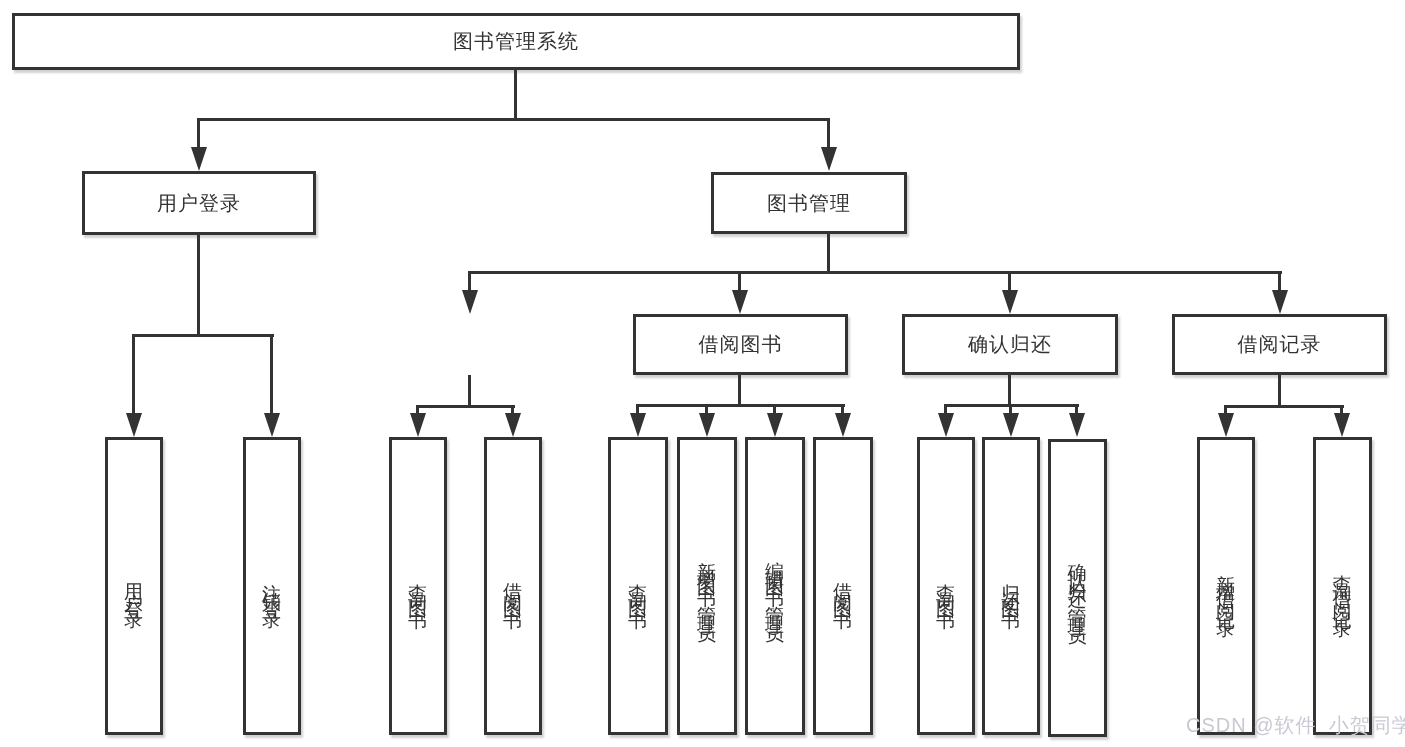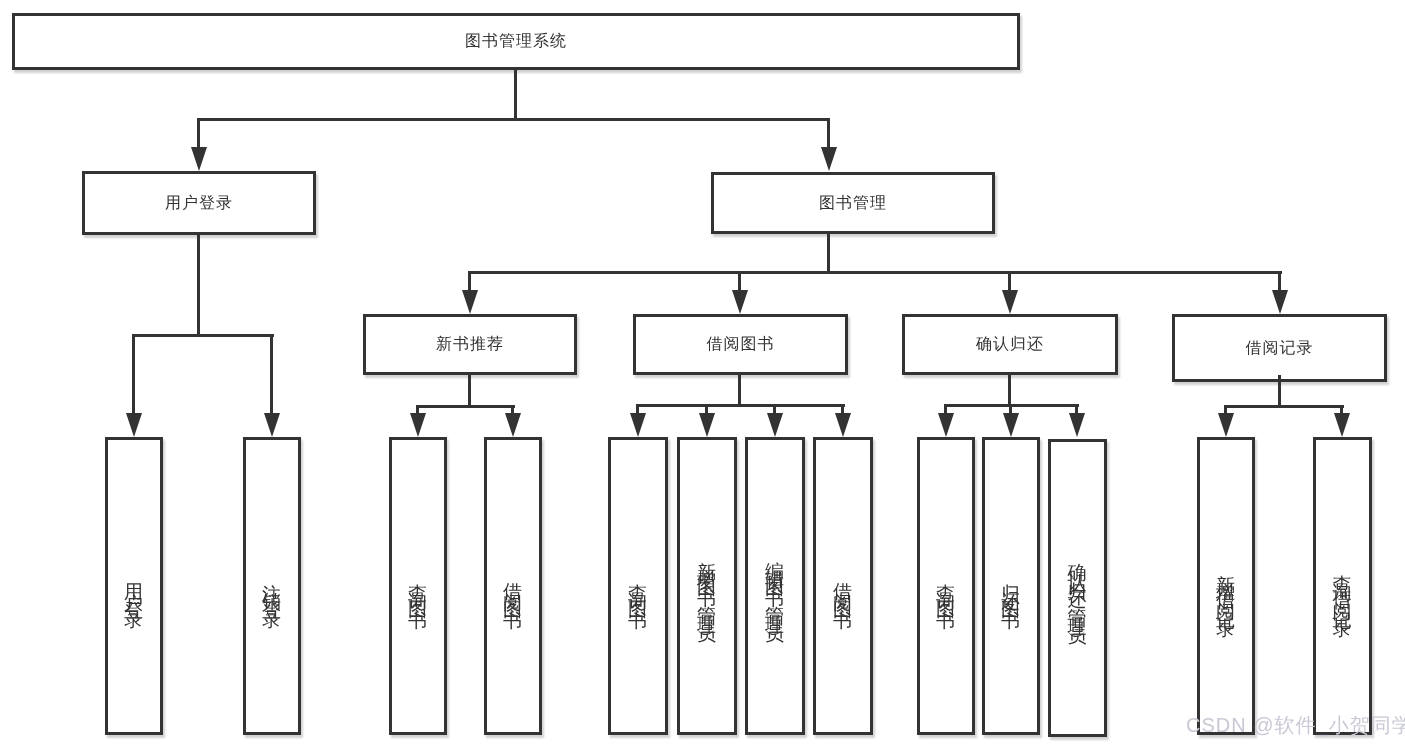--- a/index.html
+++ b/index.html
@@ -13,21 +13,21 @@
 
   .box {
     position: absolute;
     background: #ffffff;
     border: 3px solid var(--line, #333333);
     box-sizing: border-box;
     box-shadow: 2px 3px 2px rgba(0,0,0,0.18);
     display: flex; align-items: center; justify-content: center;
   }
   .hbox span {
-    font-size: 16px; color: var(--text, #333333);
+    font-size: 20px; color: var(--text, #333333);
     letter-spacing: 1px; white-space: nowrap;
   }
   .vbox span {
     writing-mode: vertical-rl;
     font-size: 19px; color: var(--text, #333333);
     letter-spacing: 9px; line-height: 1;
     white-space: nowrap;
   }
 
   .h, .v { position: absolute; background: var(--line, #333333); }
@@ -62,21 +62,21 @@
   <div class="v" style="left:514px; top:70px; height:49px;"></div>
   <div class="h" style="left:197px; top:118px; width:633px;"></div>
   <div class="v" style="left:197px; top:118px; height:30px;"></div>
   <div class="arrow" style="left:191px; top:147px;"></div>
   <div class="v" style="left:827px; top:118px; height:30px;"></div>
   <div class="arrow" style="left:821px; top:147px;"></div>
 
   <div class="box hbox" style="left:82px; top:171px; width:234px; height:64px;">
     <span>用户登录</span>
   </div>
-  <div class="box hbox" style="left:711px; top:172px; width:284px; height:62px;">
+  <div class="box hbox" style="left:711px; top:172px; width:196px; height:62px;">
     <span>图书管理</span>
   </div>
 
   <div class="v" style="left:197px; top:235px; height:100px;"></div>
   <div class="h" style="left:132px; top:334px; width:142px;"></div>
   <div class="v" style="left:132px; top:334px; height:80px;"></div>
   <div class="arrow" style="left:126px; top:413px;"></div>
   <div class="v" style="left:270px; top:334px; height:80px;"></div>
   <div class="arrow" style="left:264px; top:413px;"></div>
 
@@ -84,30 +84,27 @@
   <div class="h" style="left:468px; top:271px; width:814px;"></div>
   <div class="v" style="left:468px; top:271px; height:20px;"></div>
   <div class="arrow" style="left:462px; top:290px;"></div>
   <div class="v" style="left:738px; top:271px; height:20px;"></div>
   <div class="arrow" style="left:732px; top:290px;"></div>
   <div class="v" style="left:1008px; top:271px; height:20px;"></div>
   <div class="arrow" style="left:1002px; top:290px;"></div>
   <div class="v" style="left:1278px; top:271px; height:20px;"></div>
   <div class="arrow" style="left:1272px; top:290px;"></div>
 
-  <div class="box hbox" style="left:363px; top:314px; width:214px; height:61px;">
-    <span>新书推荐</span>
-  </div>
   <div class="box hbox" style="left:633px; top:314px; width:215px; height:61px;">
     <span>借阅图书</span>
   </div>
   <div class="box hbox" style="left:902px; top:314px; width:216px; height:61px;">
     <span>确认归还</span>
   </div>
-  <div class="box hbox" style="left:1172px; top:314px; width:215px; height:68px;">
+  <div class="box hbox" style="left:1172px; top:314px; width:215px; height:61px;">
     <span>借阅记录</span>
   </div>
 
   <div class="v" style="left:468px; top:375px; height:31px;"></div>
   <div class="h" style="left:416px; top:405px; width:99px;"></div>
   <div class="v" style="left:416px; top:405px; height:9px;"></div>
   <div class="arrow" style="left:410px; top:413px;"></div>
   <div class="v" style="left:511px; top:405px; height:9px;"></div>
   <div class="arrow" style="left:505px; top:413px;"></div>
 

